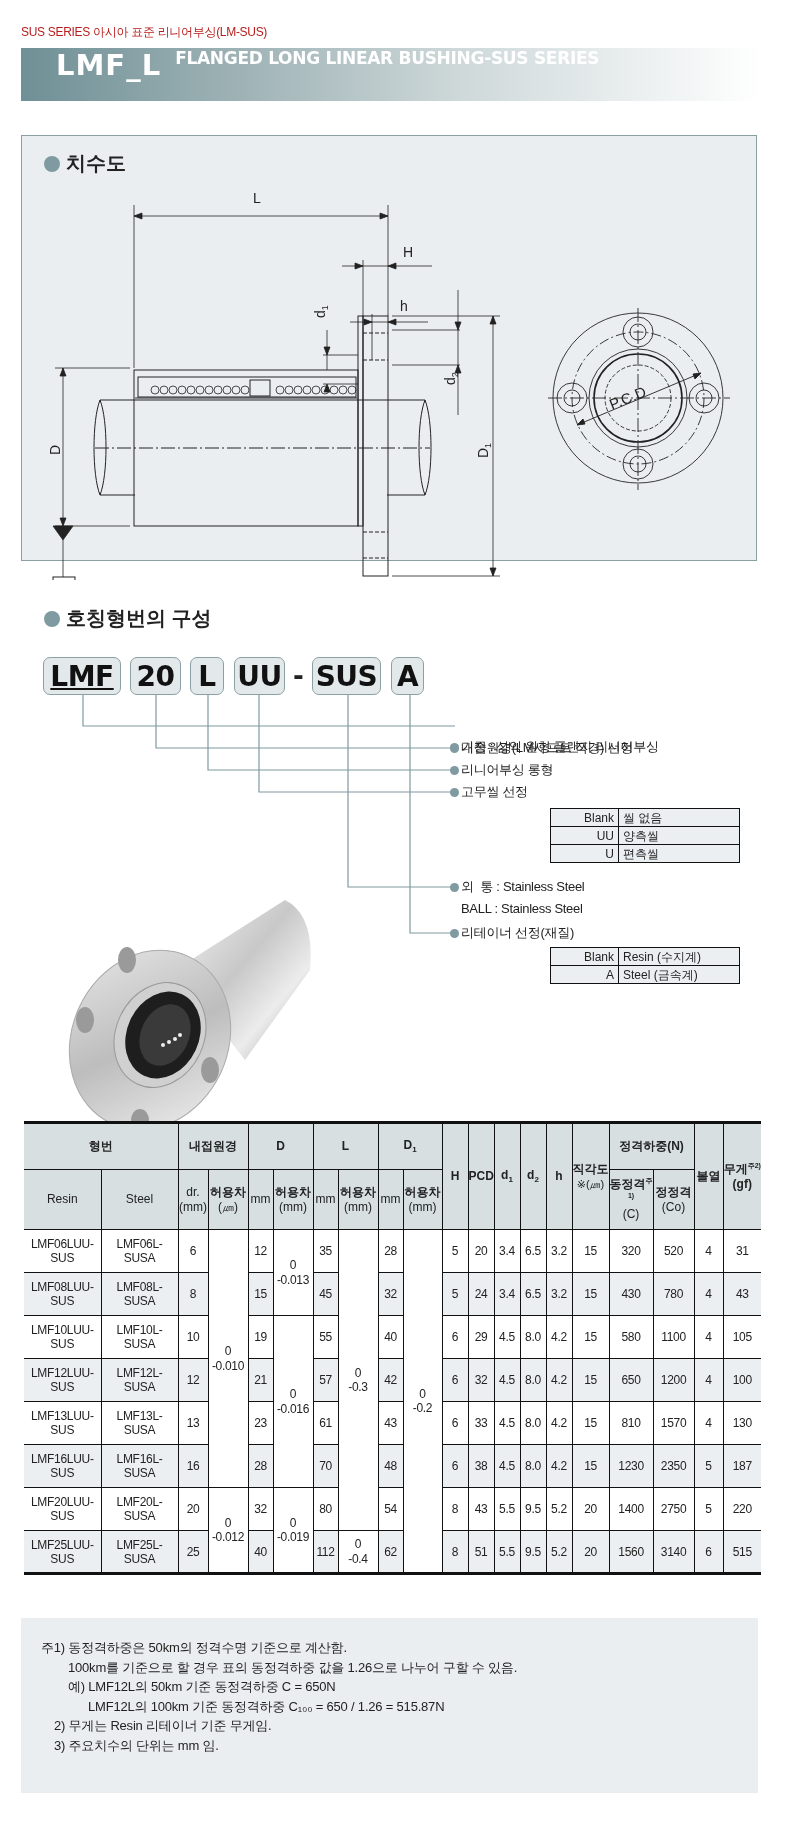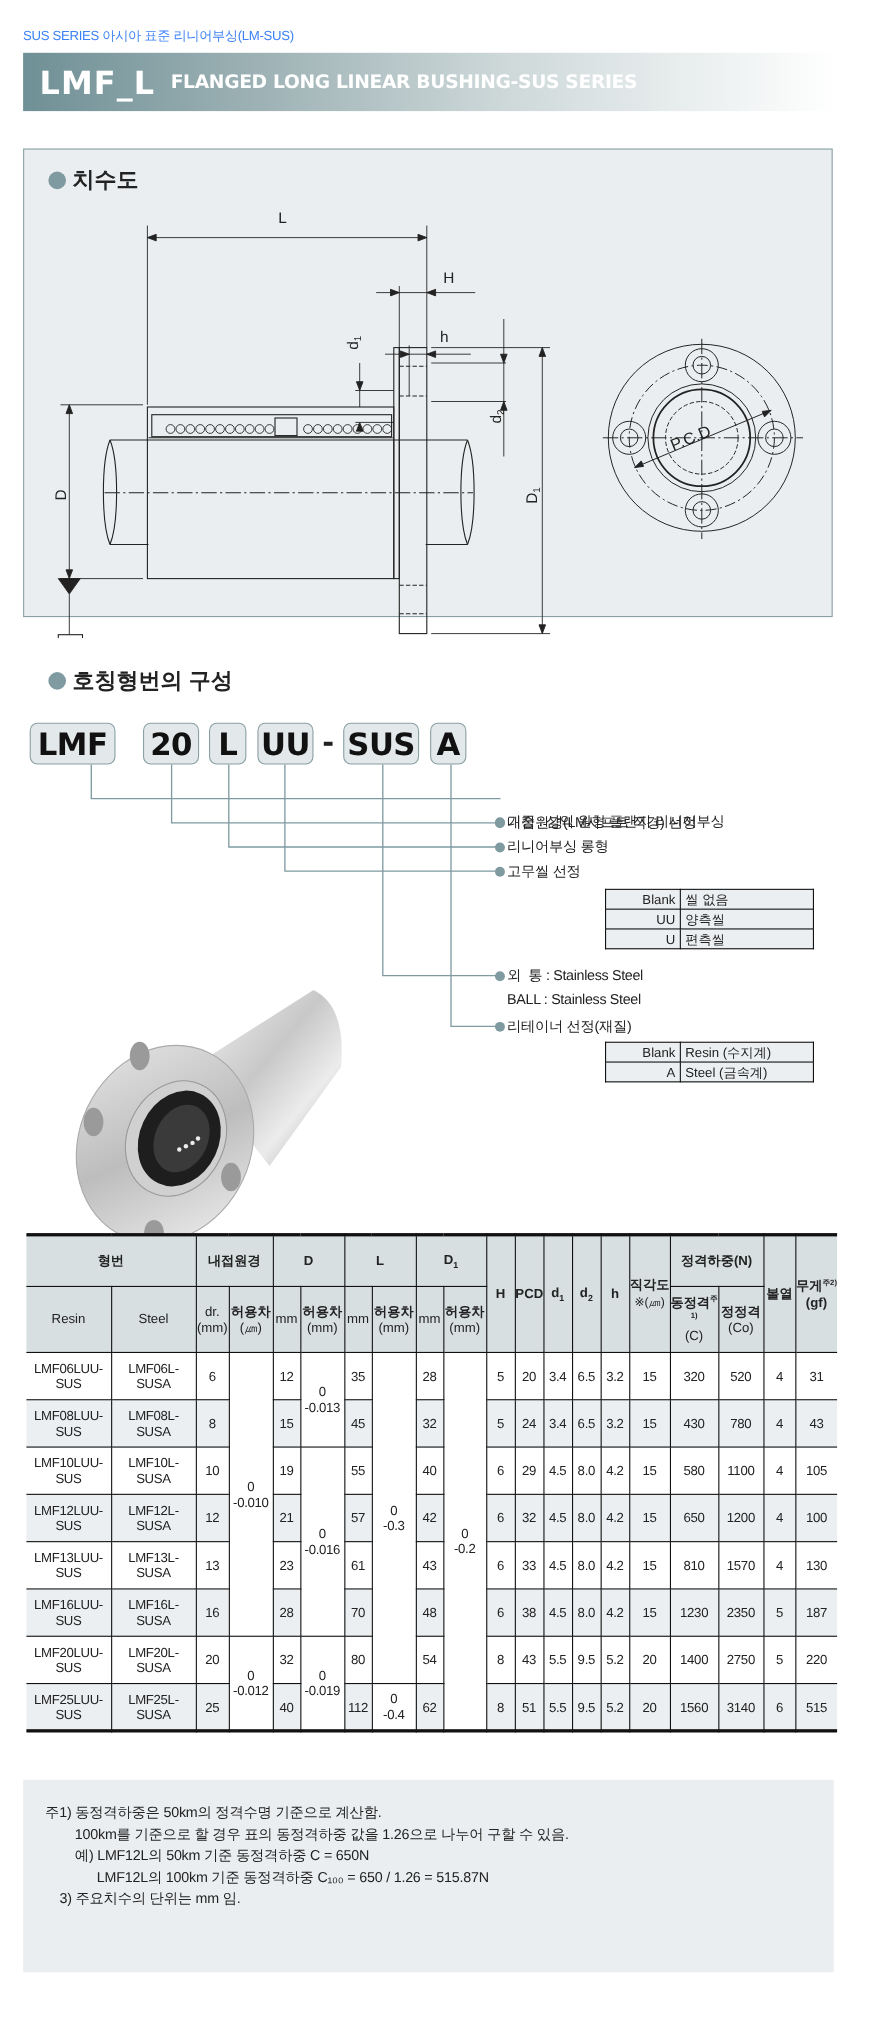--- a/index.html
+++ b/index.html
@@ -1,22 +1,22 @@
 <!DOCTYPE html>
 <html><head>
 <meta charset="utf-8">
 <style>
   * { box-sizing: border-box; margin: 0; padding: 0; }
   html, body { width: 794px; height: 1847px; background: #ffffff; overflow: hidden; }
   body { position: relative; font-family: "Liberation Sans", "DejaVu Sans", sans-serif; color: #222; }
 
-  .subtitle { position: absolute; left: 21px; top: 24px; font-size: 12px; color: #3b82f6; letter-spacing: -0.3px; }
+  .subtitle { position: absolute; left: 21px; top: 24px; font-size: 12px; color: #b91c1c; letter-spacing: -0.3px; }
   .band { position: absolute; left: 21px; top: 48px; width: 740px; height: 53px;
           background: linear-gradient(90deg, #6f9096 0%, #9fb3b6 30%, #cfd9da 60%, #ffffff 100%);
-          display: flex; align-items: center; padding-left: 15px; color: #fff; }
+          display: flex; padding-left: 35px; color: #fff; }
   .band .model { font-size: 29px; font-weight: bold; letter-spacing: 1px; margin-right: 14px; font-family: "DejaVu Sans", sans-serif; }
   .band .desc { font-size: 17px; font-weight: bold; font-family: "DejaVu Sans", sans-serif; letter-spacing: -0.3px; }
 
   .diagram-box { position: absolute; left: 21px; top: 135px; width: 736px; height: 426px;
                  background: #ebeef0; border: 1px solid #8aa0a5; }
   .sec-head { position: absolute; display: flex; align-items: center; font-size: 20px; font-weight: bold; color: #222; }
   .sec-head .dot { width: 16px; height: 16px; border-radius: 50%; background: #7f9aa0; margin-right: 6px; }
 
   .drawing { position: absolute; left: 0; top: 0; }
 
@@ -207,21 +207,21 @@
 <svg class="leaders" width="794" height="1000" fill="none" stroke="#7f9aa0" stroke-width="1.2">
   <path d="M83 695 V726 H455"></path>
   <path d="M156 695 V748 H455"></path>
   <path d="M208 695 V770 H455"></path>
   <path d="M259 695 V792 H455"></path>
   <path d="M348 695 V887 H455"></path>
   <path d="M410 695 V933 H455"></path>
 </svg>
 
 <div class="chips">
-  <div class="chip" style="left:27px; width:78px;">LMF</div>
+  <div class="chip" style="left:43px; width:78px;text-decoration:underline;">LMF</div>
   <div class="chip" style="left:130px; width:51px;">20</div>
   <div class="chip" style="left:190px; width:34px;">L</div>
   <div class="chip" style="left:234px; width:51px;">UU</div>
   <div class="dash" style="left:293px;">-</div>
   <div class="chip" style="left:312px; width:69px;">SUS</div>
   <div class="chip" style="left:391px; width:33px;">A</div>
 </div>
 
 <div class="label" style="left:450px; top:738px;">
     <span class="bdot"></span>
@@ -517,14 +517,15 @@
         <td class="sh">515</td>
       </tr>
     </tbody>
 </table>
 
 <div class="notes">
   <p style="padding-left:0">주1) 동정격하중은 50km의 정격수명 기준으로 계산함.</p>
   <p style="padding-left:27px">100km를 기준으로 할 경우 표의 동정격하중 값을 1.26으로 나누어 구할 수 있음.</p>
   <p style="padding-left:27px">예) LMF12L의 50km 기준 동정격하중 C = 650N</p>
   <p style="padding-left:47px">LMF12L의 100km 기준 동정격하중 C₁₀₀ = 650 / 1.26 = 515.87N</p>
+  <p style="padding-left:13px">2) 무게는 Resin 리테이너 기준 무게임.</p>
   <p style="padding-left:13px">3) 주요치수의 단위는 mm 임.</p>
 </div>
 
 </body></html>

